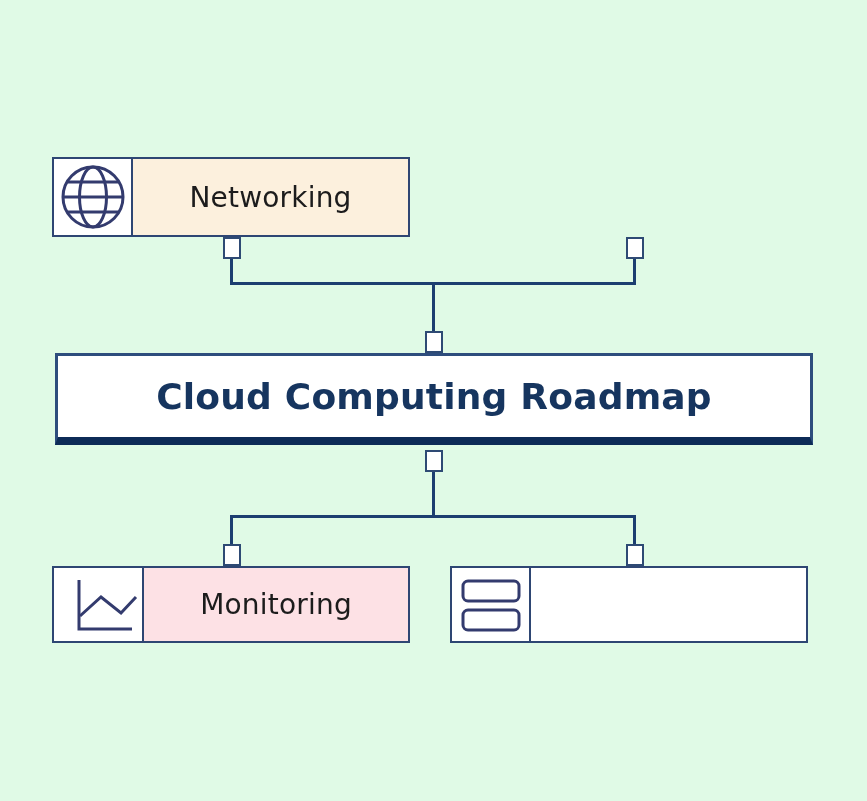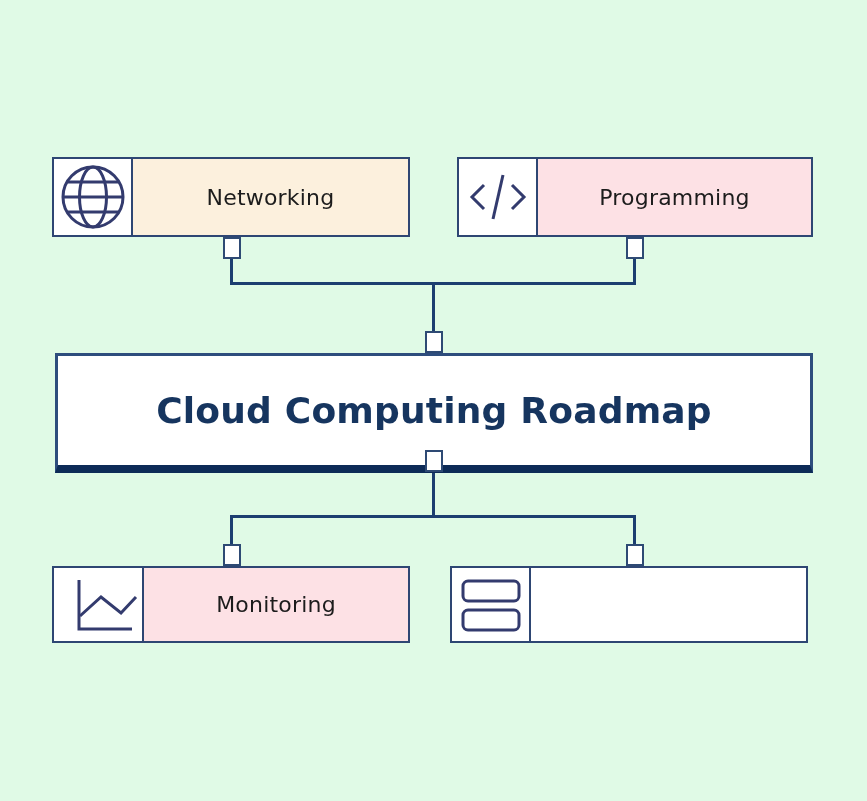--- a/index.html
+++ b/index.html
@@ -35,28 +35,28 @@
   .icon-cell{
     width:77px;flex:0 0 77px;
     background:#ffffff;
     border-right:2px solid #2e4673;
     display:flex;align-items:center;justify-content:center;
   }
   .label-cell{
     flex:1;display:flex;align-items:center;justify-content:center;
   }
   .label-cell span{
-    font-size:22px;color:#1c1c1c;letter-spacing:0.2px;
+    font-size:28px;color:#1c1c1c;letter-spacing:0.2px;
     white-space:nowrap;
   }
   .bg-cream{background:#fcf0dd;}
   .bg-pink{background:#fde1e5;}
   
   .root{
-    position:absolute;left:55px;top:353px;width:758px;height:120px;
+    position:absolute;left:55px;top:353px;width:758px;height:92px;
     box-sizing:border-box;
     background:#ffffff;
     border:3px solid #2e4d7d;
     border-bottom:8px solid #0d2b57;
     display:flex;align-items:center;justify-content:center;
     z-index:3;cursor:pointer;
   }
   .root h1{
     margin:0;font-size:36px;font-weight:700;color:#16355f;
     letter-spacing:0.2px;white-space:nowrap;
@@ -87,34 +87,20 @@
           <line x1="8" y1="18" x2="58" y2="18"></line>
           <line x1="8" y1="48" x2="58" y2="48"></line>
         </g>
       </svg>
     </div>
     <div class="label-cell bg-cream">
       <span>Networking</span>
     </div>
   </div>
 
-  <div class="node" style="left:457px;top:157px;width:356px;height:80px;">
-    <div class="icon-cell">
-      <svg width="64" height="64" viewBox="0 0 64 64">
-        <g fill="none" stroke="#333b6e" stroke-width="3">
-          <polyline points="18,20 6,32 18,44"></polyline>
-          <polyline points="46,20 58,32 46,44"></polyline>
-          <line x1="37" y1="10" x2="27" y2="54"></line>
-        </g>
-      </svg>
-    </div>
-    <div class="label-cell bg-pink">
-      <span>Programming</span>
-    </div>
-  </div>
 
   <div class="root">
     <h1>Cloud Computing Roadmap</h1>
   </div>
 
   <div class="node" style="left:52px;top:566px;width:358px;height:77px;padding-left:11px;">
     <div class="icon-cell">
       <svg width="68" height="62" viewBox="0 0 68 62">
         <g fill="none" stroke="#333b6e" stroke-width="3">
           <polyline points="9,6 9,55 62,55"></polyline>

